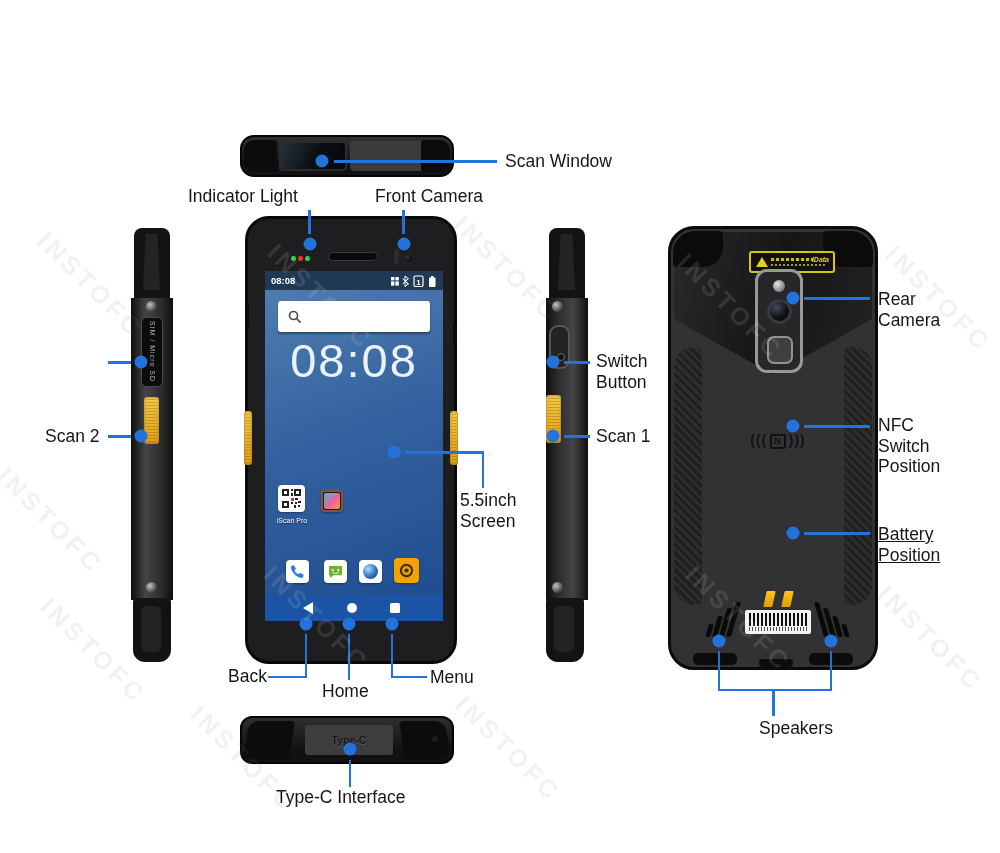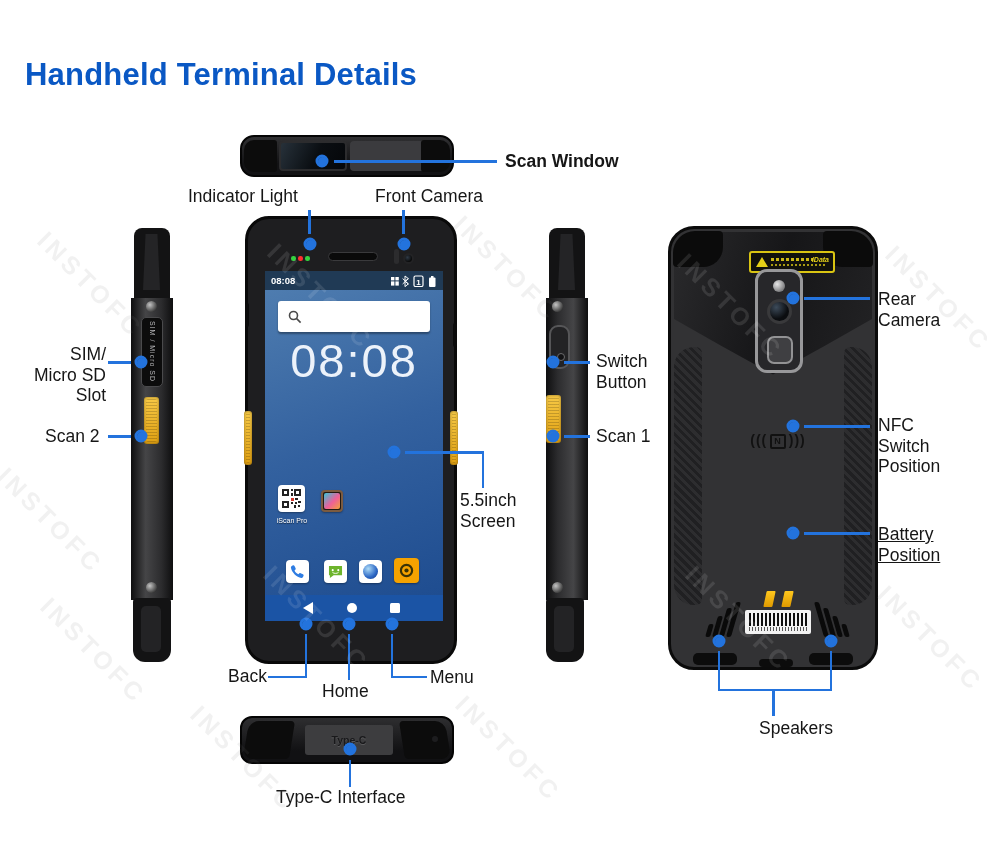--- a/index.html
+++ b/index.html
@@ -97,21 +97,20 @@
   .db-capR { position:absolute; right:4px; top:3px; width:46px; height:38px; background:#0c0c0c; transform:skewX(9deg); border-radius:4px 10px 10px 4px; }
   .db-panel { position:absolute; left:63px; top:7px; width:88px; height:30px; background:#3d3d3f; border-radius:3px; text-align:center; }
   .db-panel span { font-size:10.5px; font-weight:bold; color:#19191b; line-height:30px; text-shadow:0 1px 0 rgba(255,255,255,.14); }
   .db-mic { position:absolute; right:14px; top:18px; width:6px; height:6px; border-radius:50%; background:#1d1d1f; }
 </style>
 </head>
 <body>
 
 <div id="canvas">
 
-  <h1 class="page-title">Handheld Terminal Details</h1>
 
   <div class="dev-top">
     <div class="dt-capL"></div>
     <div class="dt-win"></div>
     <div class="dt-panel"></div>
     <div class="dt-capR"></div>
   </div>
 
   <div class="phone">
     <div class="led" style="left:43px;top:37px;background:#35d13f;"></div>
@@ -319,28 +318,23 @@
   <div class="hline" style="left:268px;top:675.5px;width:38px;"></div>
   <div class="vline" style="left:347.5px;top:634px;height:46px;"></div>
   <div class="vline" style="left:390.5px;top:634px;height:44px;"></div>
   <div class="hline" style="left:391px;top:675.5px;width:36px;"></div>
   <div class="vline" style="left:717.5px;top:651px;height:40px;"></div>
   <div class="vline" style="left:829.5px;top:651px;height:40px;"></div>
   <div class="hline" style="left:717.5px;top:688.5px;width:114px;"></div>
   <div class="vline" style="left:772px;top:691px;height:25px;"></div>
   <div class="vline" style="left:348.5px;top:760px;height:27px;"></div>
 
-  <div class="lbl" style="left:505px;top:151px;font-weight:bold;">Scan Window</div>
+  <div class="lbl" style="left:505px;top:151px;">Scan Window</div>
   <div class="lbl" style="left:188px;top:186px;">Indicator Light</div>
   <div class="lbl" style="left:375px;top:186px;">Front Camera</div>
-  <div class="lbl" style="left:14px;top:344px;width:92px;text-align:right;">
-    <div>SIM/</div>
-    <div>Micro SD</div>
-    <div>Slot</div>
-  </div>
   <div class="lbl" style="left:45px;top:426px;">Scan 2</div>
   <div class="lbl" style="left:596px;top:351px;">
     <div>Switch</div>
     <div>Button</div>
   </div>
   <div class="lbl" style="left:596px;top:426px;">Scan 1</div>
   <div class="lbl" style="left:878px;top:289px;">
     <div>Rear</div>
     <div>Camera</div>
   </div>

